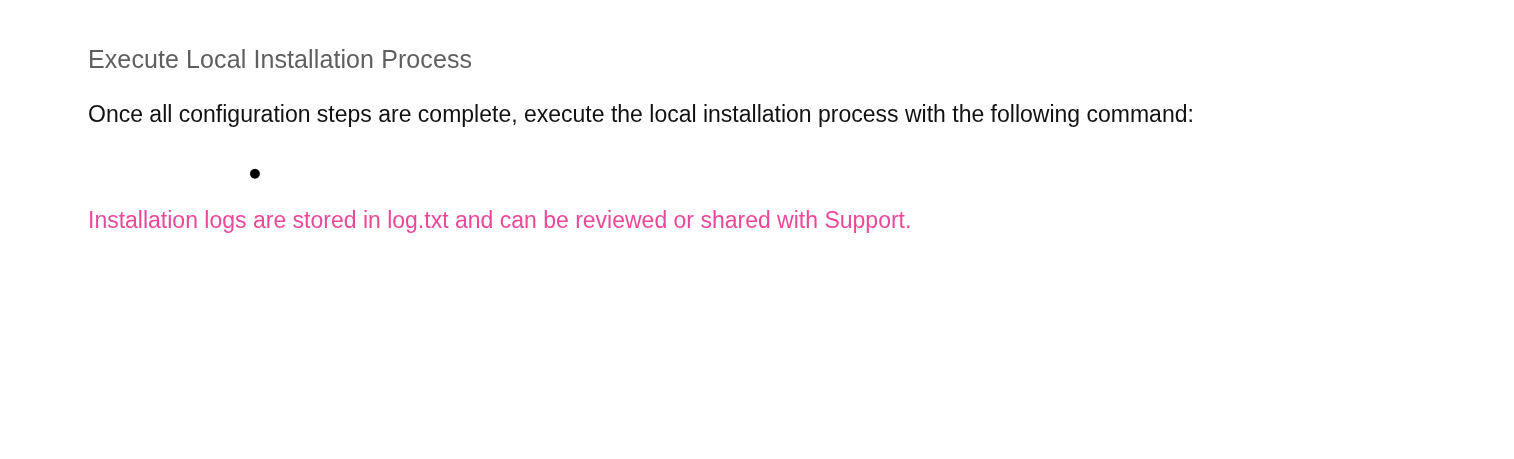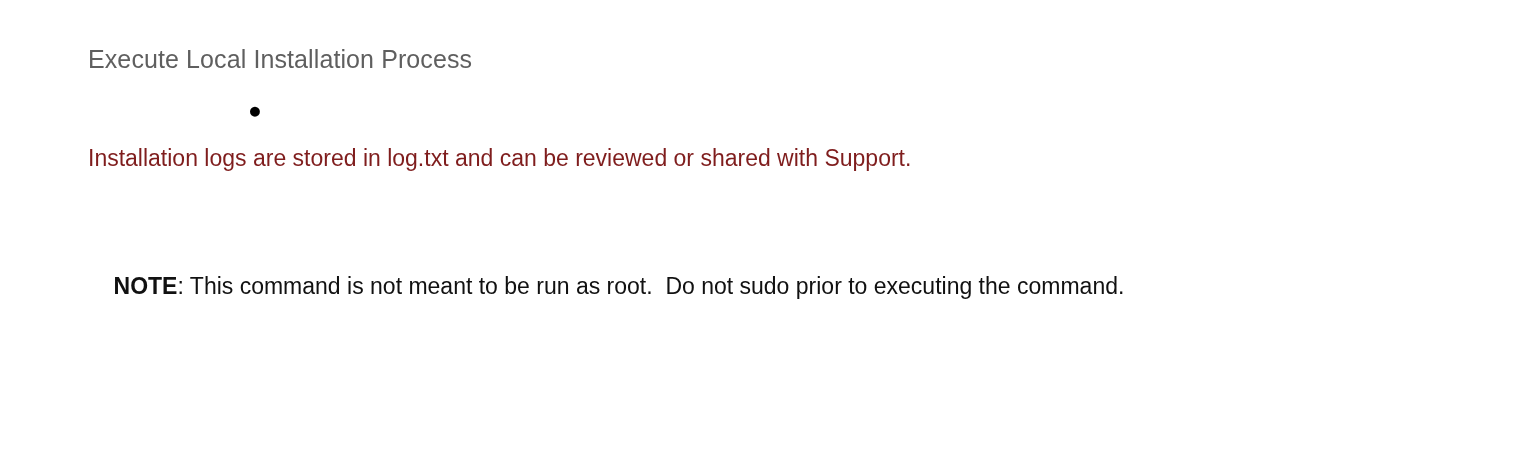--- a/index.html
+++ b/index.html
@@ -70,21 +70,21 @@
   .cmd-text {
     font-family: "Liberation Mono", "DejaVu Sans Mono", monospace;
     font-size: 25px;
     letter-spacing: 0.4px;
     color: #000000;
     white-space: pre;
   }
   .plain-para {
     font-family: "Liberation Sans", sans-serif;
     font-size: 23px;
-    color: #7f1d1d;
+    color: #ec4899;
     line-height: 40px;
     margin: 0;
     padding-top: 48px;
     white-space: pre;
   }
   .note-para {
     font-family: "Liberation Sans", sans-serif;
     font-size: 23px;
     color: #111111;
     line-height: 40px;
@@ -96,26 +96,24 @@
     font-weight: 700;
   }
 </style>
 </head>
 <body>
 
 <div class="page">
 
   <h1 class="doc-heading">Execute Local Installation Process</h1>
 
+  <p class="body-para force-justify">Once all configuration steps are complete, execute the local installation process with the following command:</p>
 
   <ul class="cmd-list">
     <li class="cmd-item">
       <span class="cmd-bullet">●</span>
     </li>
   </ul>
 
   <p class="plain-para">Installation logs are stored in log.txt and can be reviewed or shared with Support.</p>
 
-  <p class="note-para">
-    <span class="note-label">NOTE</span><span>: </span><span>This command is not meant to be run as root.  Do not sudo prior to executing the command.</span>
-  </p>
 
 </div>
 
 </body></html>

